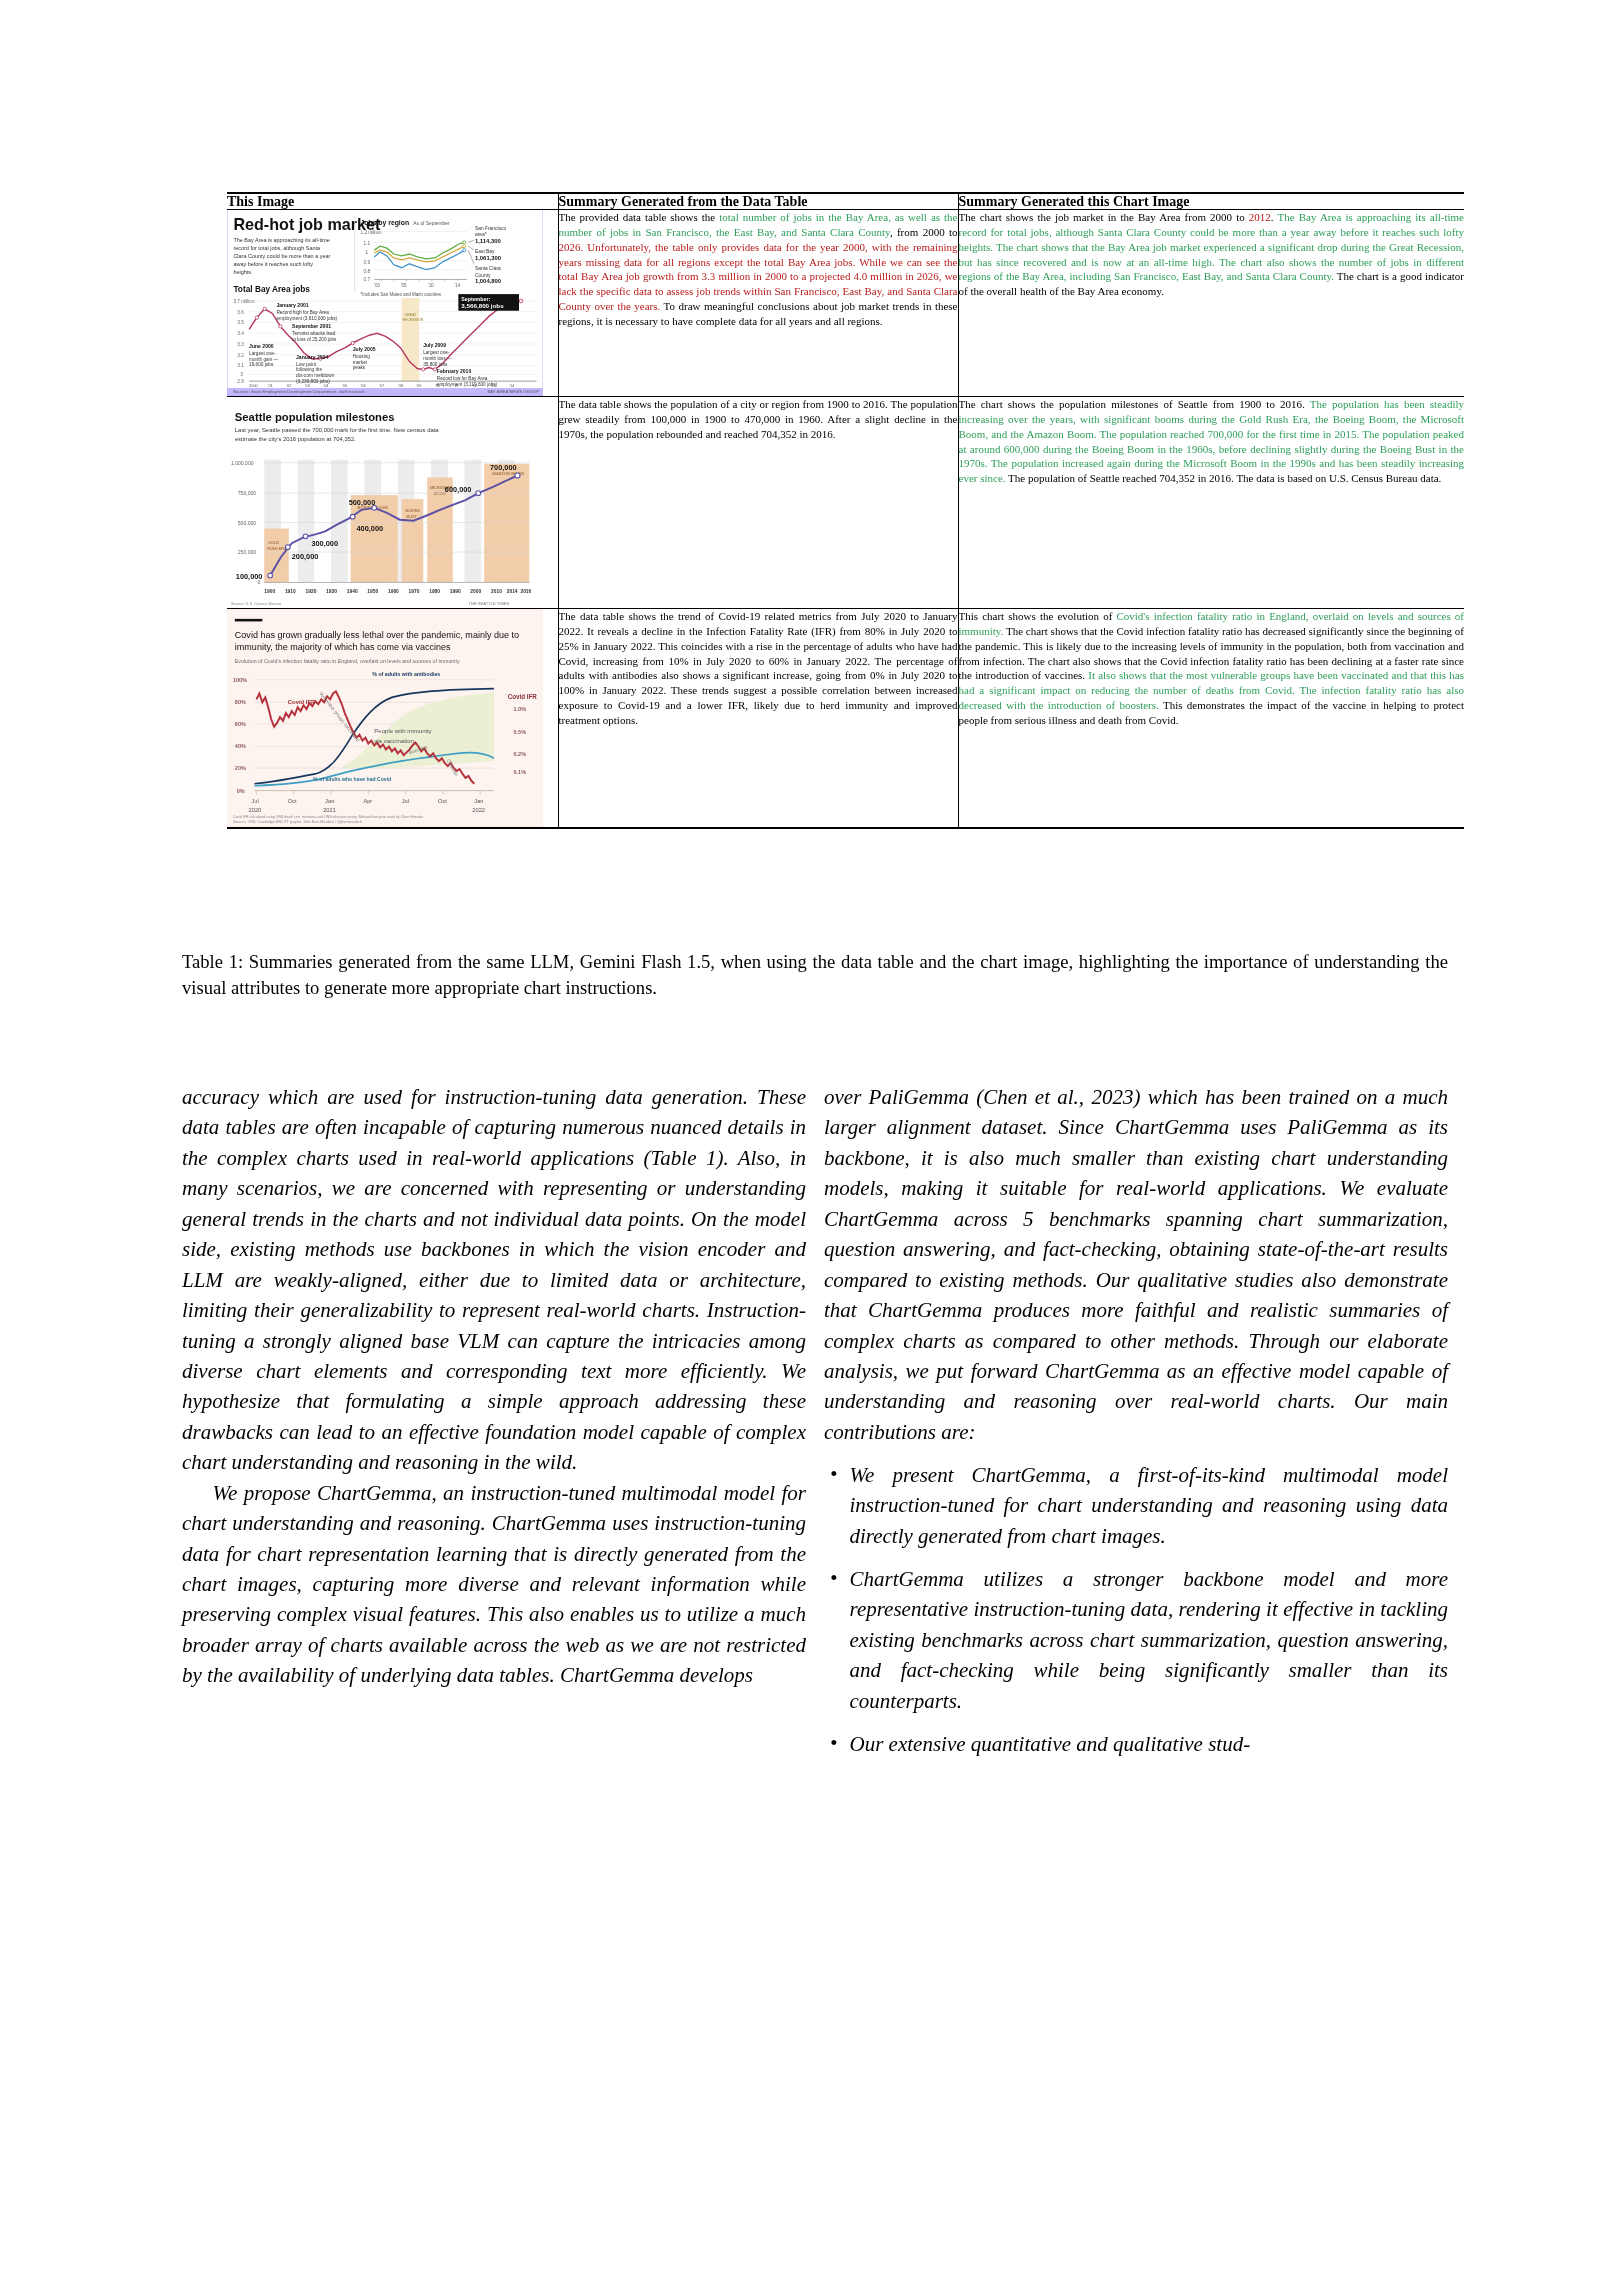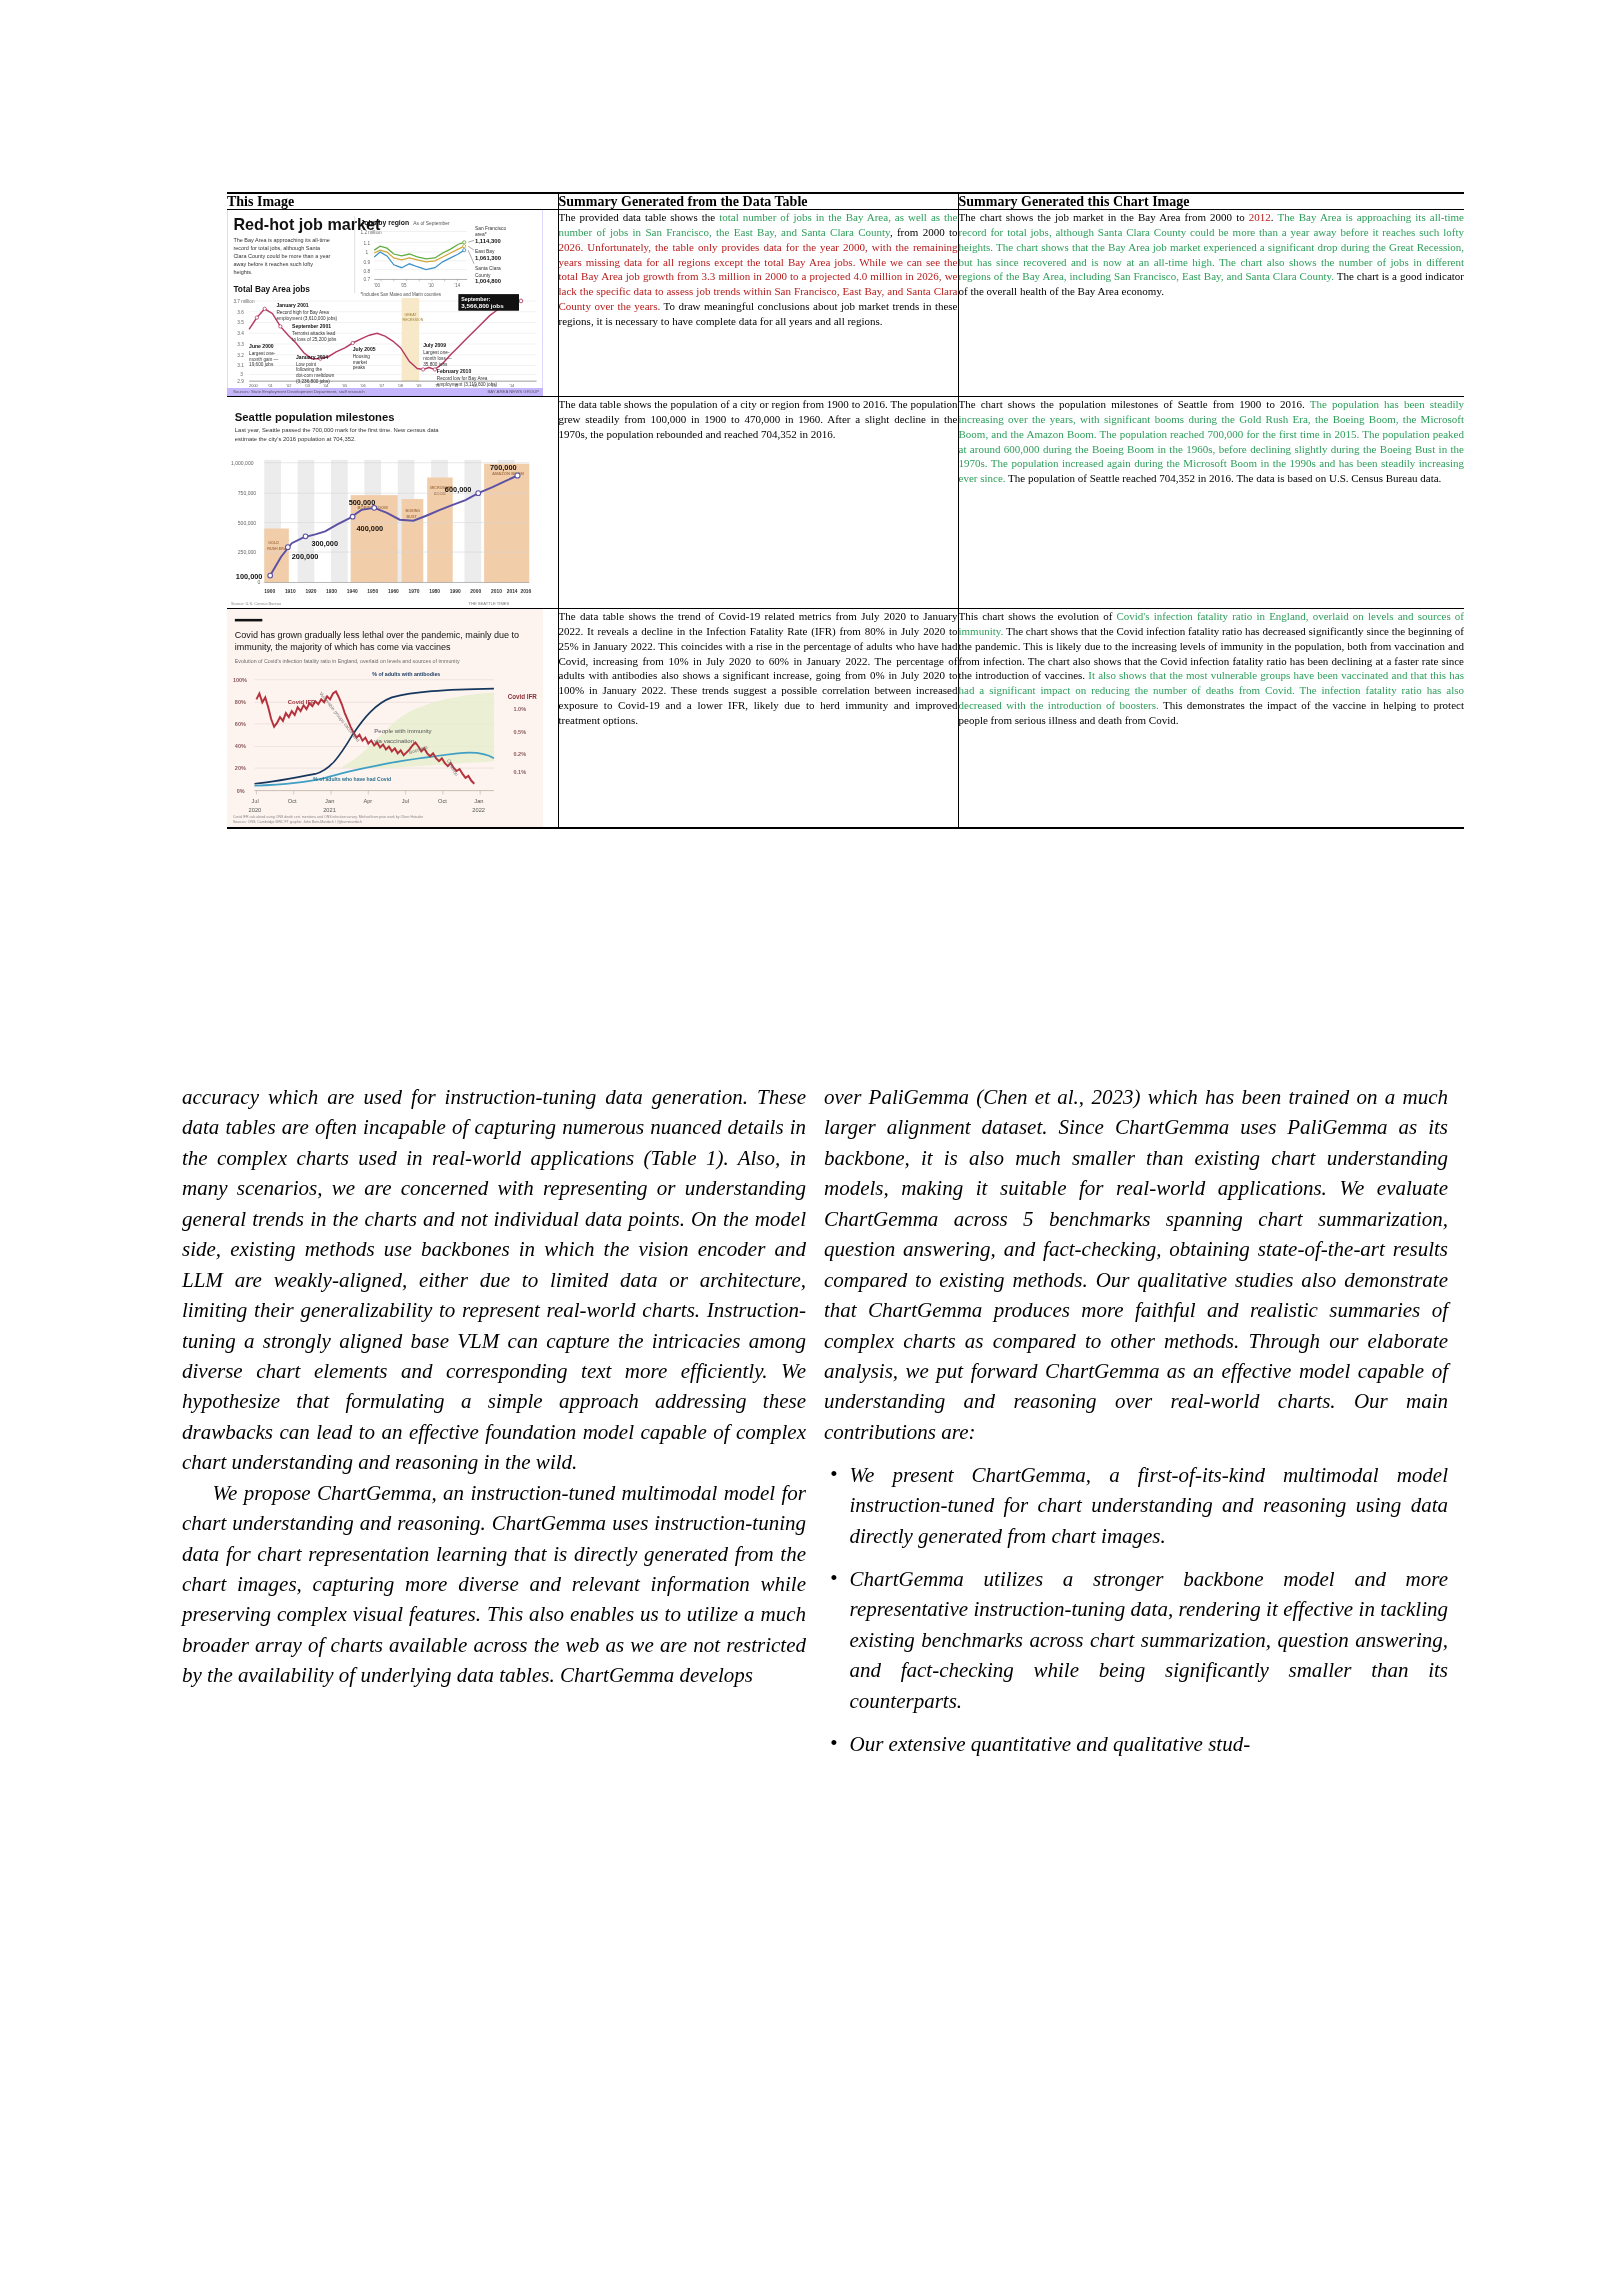--- a/index.html
+++ b/index.html
@@ -414,20 +414,21 @@
           <span>The data table shows the trend of Covid-19 related metrics from July 2020 to January 2022. It reveals a decline in the Infection Fatality Rate (IFR) from 80% in July 2020 to 25% in January 2022. This coincides with a rise in the percentage of adults who have had Covid, increasing from 10% in July 2020 to 60% in January 2022. The percentage of adults with antibodies also shows a significant increase, going from 0% in July 2020 to 100% in January 2022. These trends suggest a possible correlation between increased exposure to Covid-19 and a lower IFR, likely due to herd immunity and improved treatment options.</span>
         </td>
         <td class="cell-txt colsep">
           <span>This chart shows the evolution of </span><span class="green">Covid's infection fatality ratio in England, overlaid on levels and sources of immunity.</span><span> The chart shows that the Covid infection fatality ratio has decreased significantly since the beginning of the pandemic. This is likely due to the increasing levels of immunity in the population, both from vaccination and from infection. The chart also shows that the Covid infection fatality ratio has been declining at a faster rate since the introduction of vaccines. </span><span class="green">It also shows that the most vulnerable groups have been vaccinated and that this has had a significant impact on reducing the number of deaths from Covid. The infection fatality ratio has also decreased with the introduction of boosters.</span><span> This demonstrates the impact of the vaccine in helping to protect people from serious illness and death from Covid.</span>
         </td>
       </tr>
     </tbody>
       </table>
   </div>
 
+  <div class="caption">Table 1: Summaries generated from the same LLM, Gemini Flash 1.5, when using the data table and the chart image, highlighting the importance of understanding the visual attributes to generate more appropriate chart instructions.</div>
 
   <div class="col" id="colL">
     <p><span>accuracy which are used for instruction-tuning data generation. These data tables are often incapable of capturing numerous nuanced details in the complex charts used in real-world applications (Table </span><span class="blue-ref">1</span><span>). Also, in many scenarios, we are concerned with representing or understanding general trends in the charts and not individual data points. On the model side, existing methods use backbones in which the vision encoder and LLM are weakly-aligned, either due to limited data or architecture, limiting their generalizability to represent real-world charts. Instruction-tuning a strongly aligned base VLM can capture the intricacies among diverse chart elements and corresponding text more efficiently. We hypothesize that formulating a simple approach addressing these drawbacks can lead to an effective foundation model capable of complex chart understanding and reasoning in the wild.</span></p>
     <p class="indent">We propose ChartGemma, an instruction-tuned multimodal model for chart understanding and reasoning. ChartGemma uses instruction-tuning data for chart representation learning that is directly generated from the chart images, capturing more diverse and relevant information while preserving complex visual features. This also enables us to utilize a much broader array of charts available across the web as we are not restricted by the availability of underlying data tables. ChartGemma develops</p>
   </div>
 
   <div class="col" id="colR">
     <p><span>over PaliGemma (</span><span class="blue-ref">Chen et al., 2023</span><span>) which has been trained on a much larger alignment dataset. Since ChartGemma uses PaliGemma as its backbone, it is also much smaller than existing chart understanding models, making it suitable for real-world applications. We evaluate ChartGemma across 5 benchmarks spanning chart summarization, question answering, and fact-checking, obtaining state-of-the-art results compared to existing methods. Our qualitative studies also demonstrate that ChartGemma produces more faithful and realistic summaries of complex charts as compared to other methods. Through our elaborate analysis, we put forward ChartGemma as an effective model capable of understanding and reasoning over real-world charts. Our main contributions are:</span></p>
     <ul class="bullets">
       <li><span class="bul">•</span><span>We present ChartGemma, a first-of-its-kind multimodal model instruction-tuned for chart understanding and reasoning using data directly generated from chart images.</span></li>

